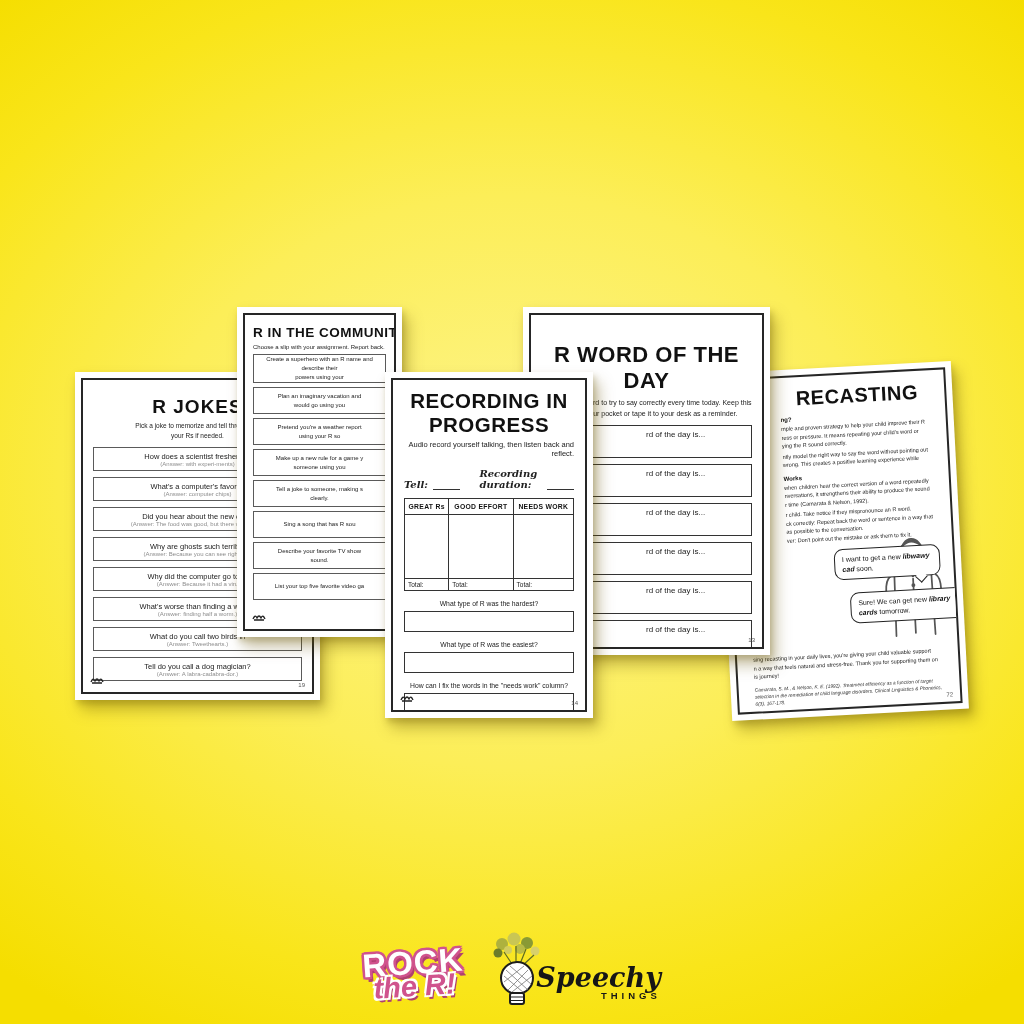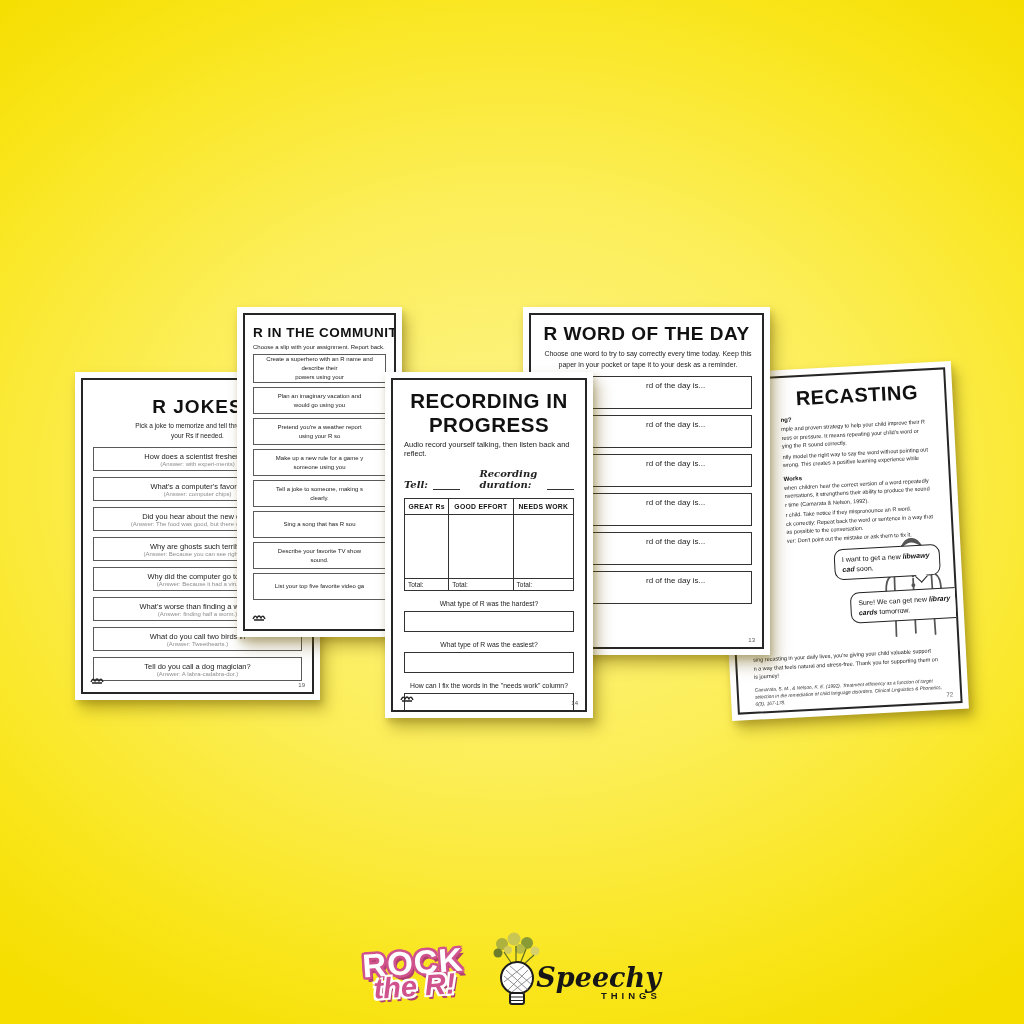--- a/index.html
+++ b/index.html
@@ -31,37 +31,37 @@
   #page-community .frame { padding:8px 8px; }
   .c-title { font-weight:900; font-size:13.5px; letter-spacing:.5px; color:#111; white-space:nowrap; margin-top:2px; }
   .c-sub { font-size:6px; color:#222; white-space:nowrap; margin-top:4px; }
   .c-slip { border:1px solid #5a5a5a; margin-top:4px; min-height:27px; display:flex; align-items:center;
     justify-content:center; text-align:center; font-size:6px; line-height:1.5; color:#222; overflow:hidden; }
 
   
   #page-recording { left:385px; top:372px; width:208px; height:346px; z-index:5; }
   #page-recording .frame { padding:9px 11px; }
   .r-title { text-align:center; font-weight:900; font-size:20.5px; letter-spacing:.5px; color:#111; }
-  .r-sub { text-align:left; font-size:7.5px; color:#222; margin-top:3px; }
+  .r-sub { text-align:right; font-size:7.5px; color:#222; margin-top:3px; }
   .r-daterow { display:flex; align-items:flex-end; margin-top:10px; gap:5px;
     font-family:"DejaVu Serif", serif; font-style:italic; font-weight:bold; font-size:10px; color:#222; }
   .blank { display:inline-block; border-bottom:1px solid #333; height:2px; }
   .r-table { width:100%; border-collapse:collapse; margin-top:8px; }
   .r-table th, .r-table td { border:1.4px solid #333; }
   .r-table th { font-size:6.8px; padding:4px 0; letter-spacing:.3px; color:#111; }
   .r-table td.bodycell { height:64px; }
   .r-table td.totalcell { font-size:6.5px; padding:2px 3px; text-align:left; color:#222; }
   .r-q { text-align:center; font-size:6.8px; color:#222; margin-top:9px; }
   .r-box { border:1.3px solid #333; height:21px; margin-top:4px; }
   .r-box.tall { height:33px; }
 
   
   #page-word { left:523px; top:307px; width:247px; height:348px; z-index:4; }
   #page-word .frame { padding:8px 10px; }
-  .w-title { text-align:center; font-weight:900; font-size:19px; letter-spacing:.5px; color:#111; margin-top:0; }
+  .w-title { text-align:center; font-weight:900; font-size:22px; letter-spacing:.5px; color:#111; margin-top:19px; }
   .w-sub { text-align:center; font-size:7px; line-height:1.5; color:#222; margin:4px auto 0; width:214px; }
   .w-box { border:1.5px solid #333; height:33px; margin-top:6px; font-size:8px; color:#222; padding:4px 0 0 104px; }
 
   
   #page-recasting { left:723px; top:367px; width:237px; height:348px; z-index:3; transform:rotate(-3deg); }
   #page-recasting .frame { padding:8px 10px 8px 12px; }
   .rc-upper { margin-left:44px; }
   .rc-title { text-align:center; font-weight:900; font-size:20px; letter-spacing:.5px; color:#111; margin-top:2px; }
   .rc-h { font-size:6px; font-weight:bold; color:#111; margin-top:6px; }
   .rc-p { font-size:5.5px; line-height:1.55; color:#222; margin-top:2px; }

